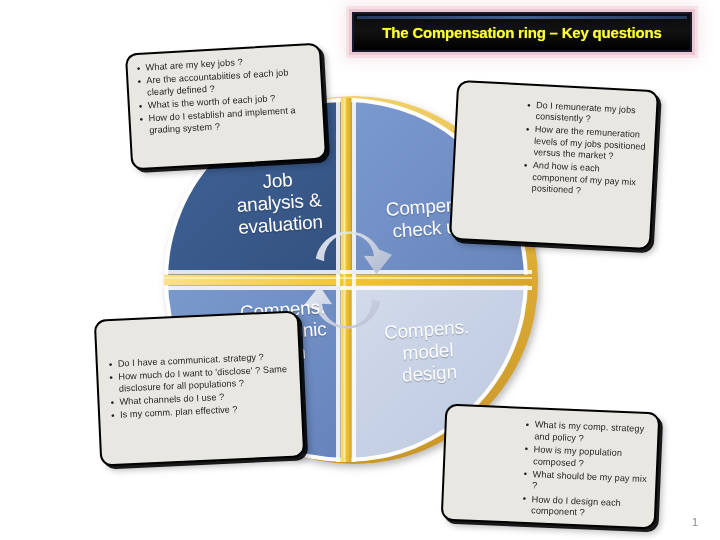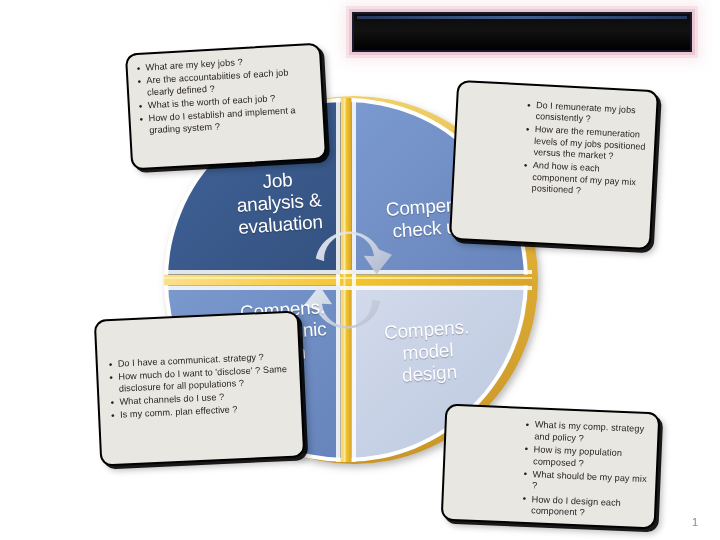--- a/index.html
+++ b/index.html
@@ -139,20 +139,21 @@
     color: #8a8a8a;
   }
 </style>
 </head>
 <body>
 
 <div id="slide">
 
   <div id="title-banner">
     <div class="bar-top"></div>
+    <span id="title-text">The Compensation ring – Key questions</span>
   </div>
 
   <div id="ring-wrap">
     <svg id="ring-svg" viewBox="0 0 372 392" xmlns="http://www.w3.org/2000/svg">
       <defs>
         <linearGradient id="gradQ1" x1="0" y1="0" x2="1" y2="1">
           <stop offset="0%" stop-color="#41639a"></stop>
           <stop offset="100%" stop-color="#33517e"></stop>
         </linearGradient>
         <linearGradient id="gradQ2" x1="0" y1="0" x2="1" y2="1">

